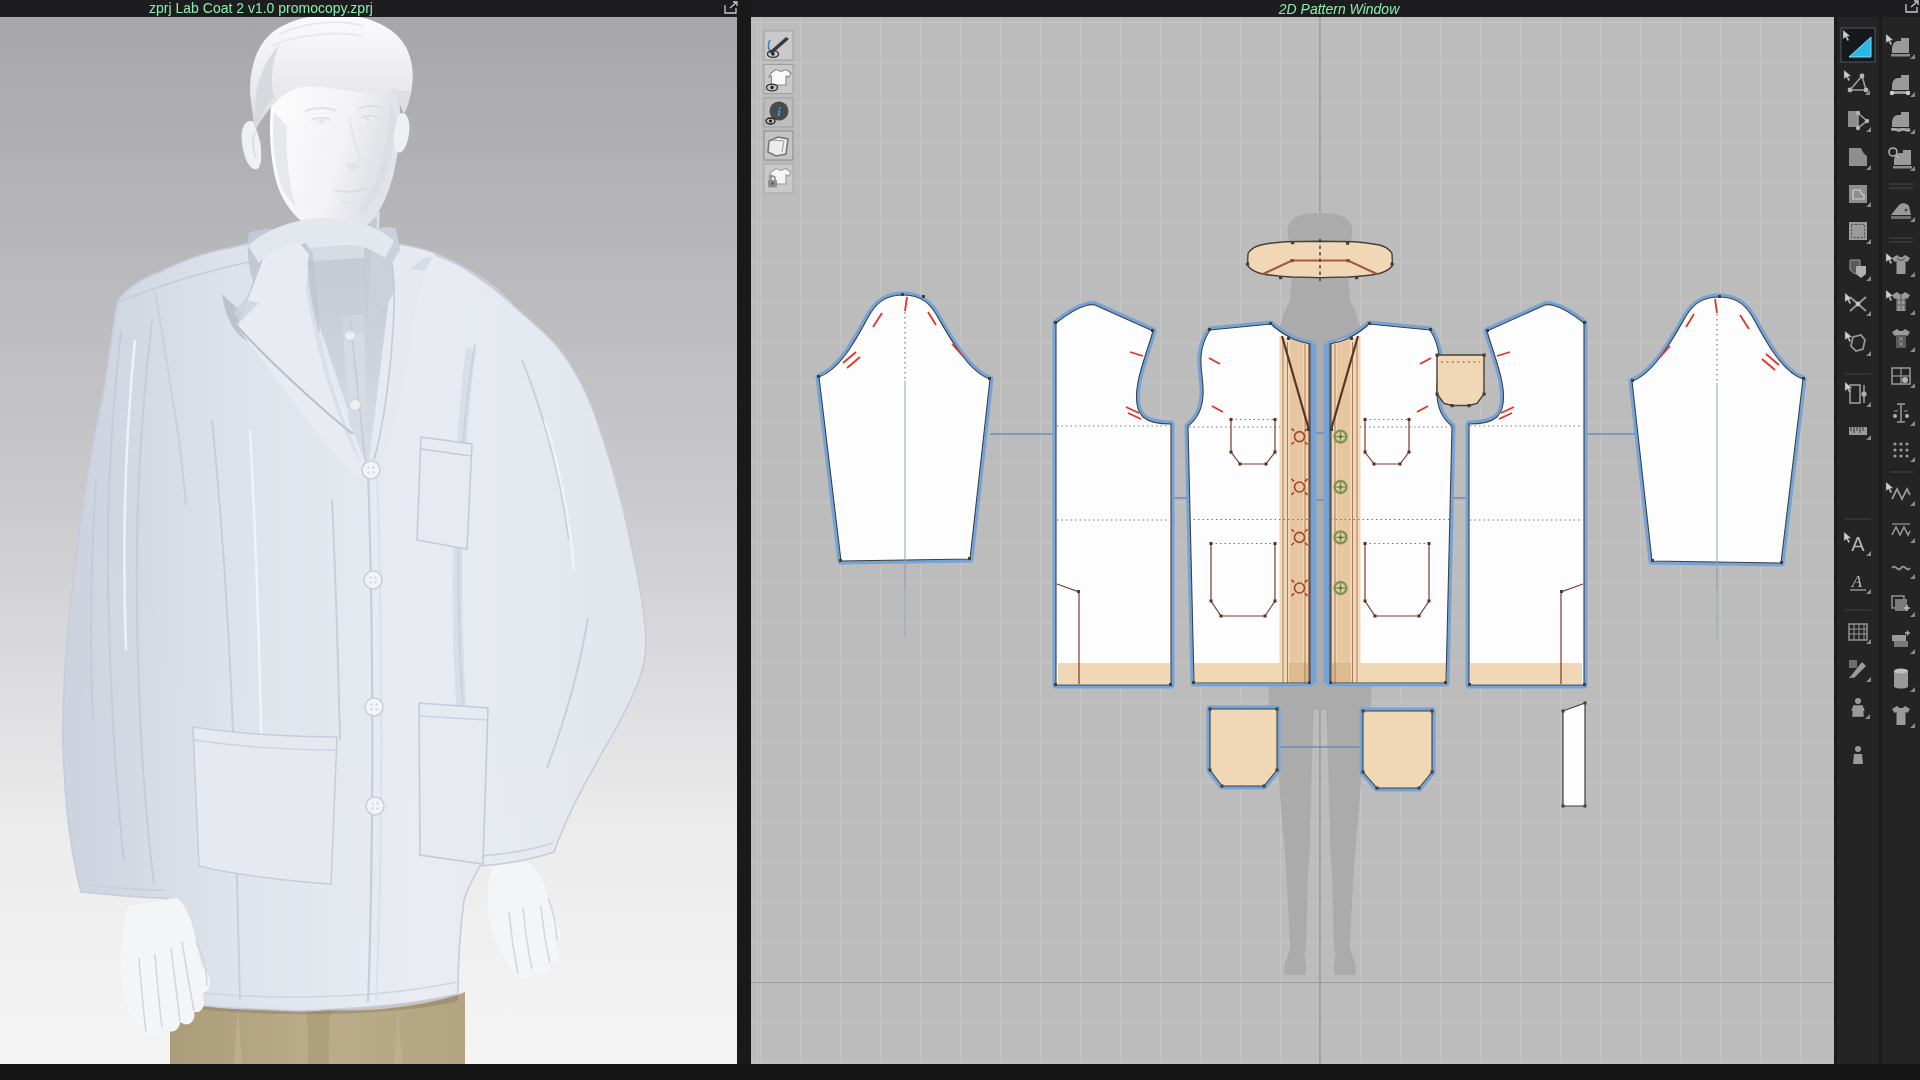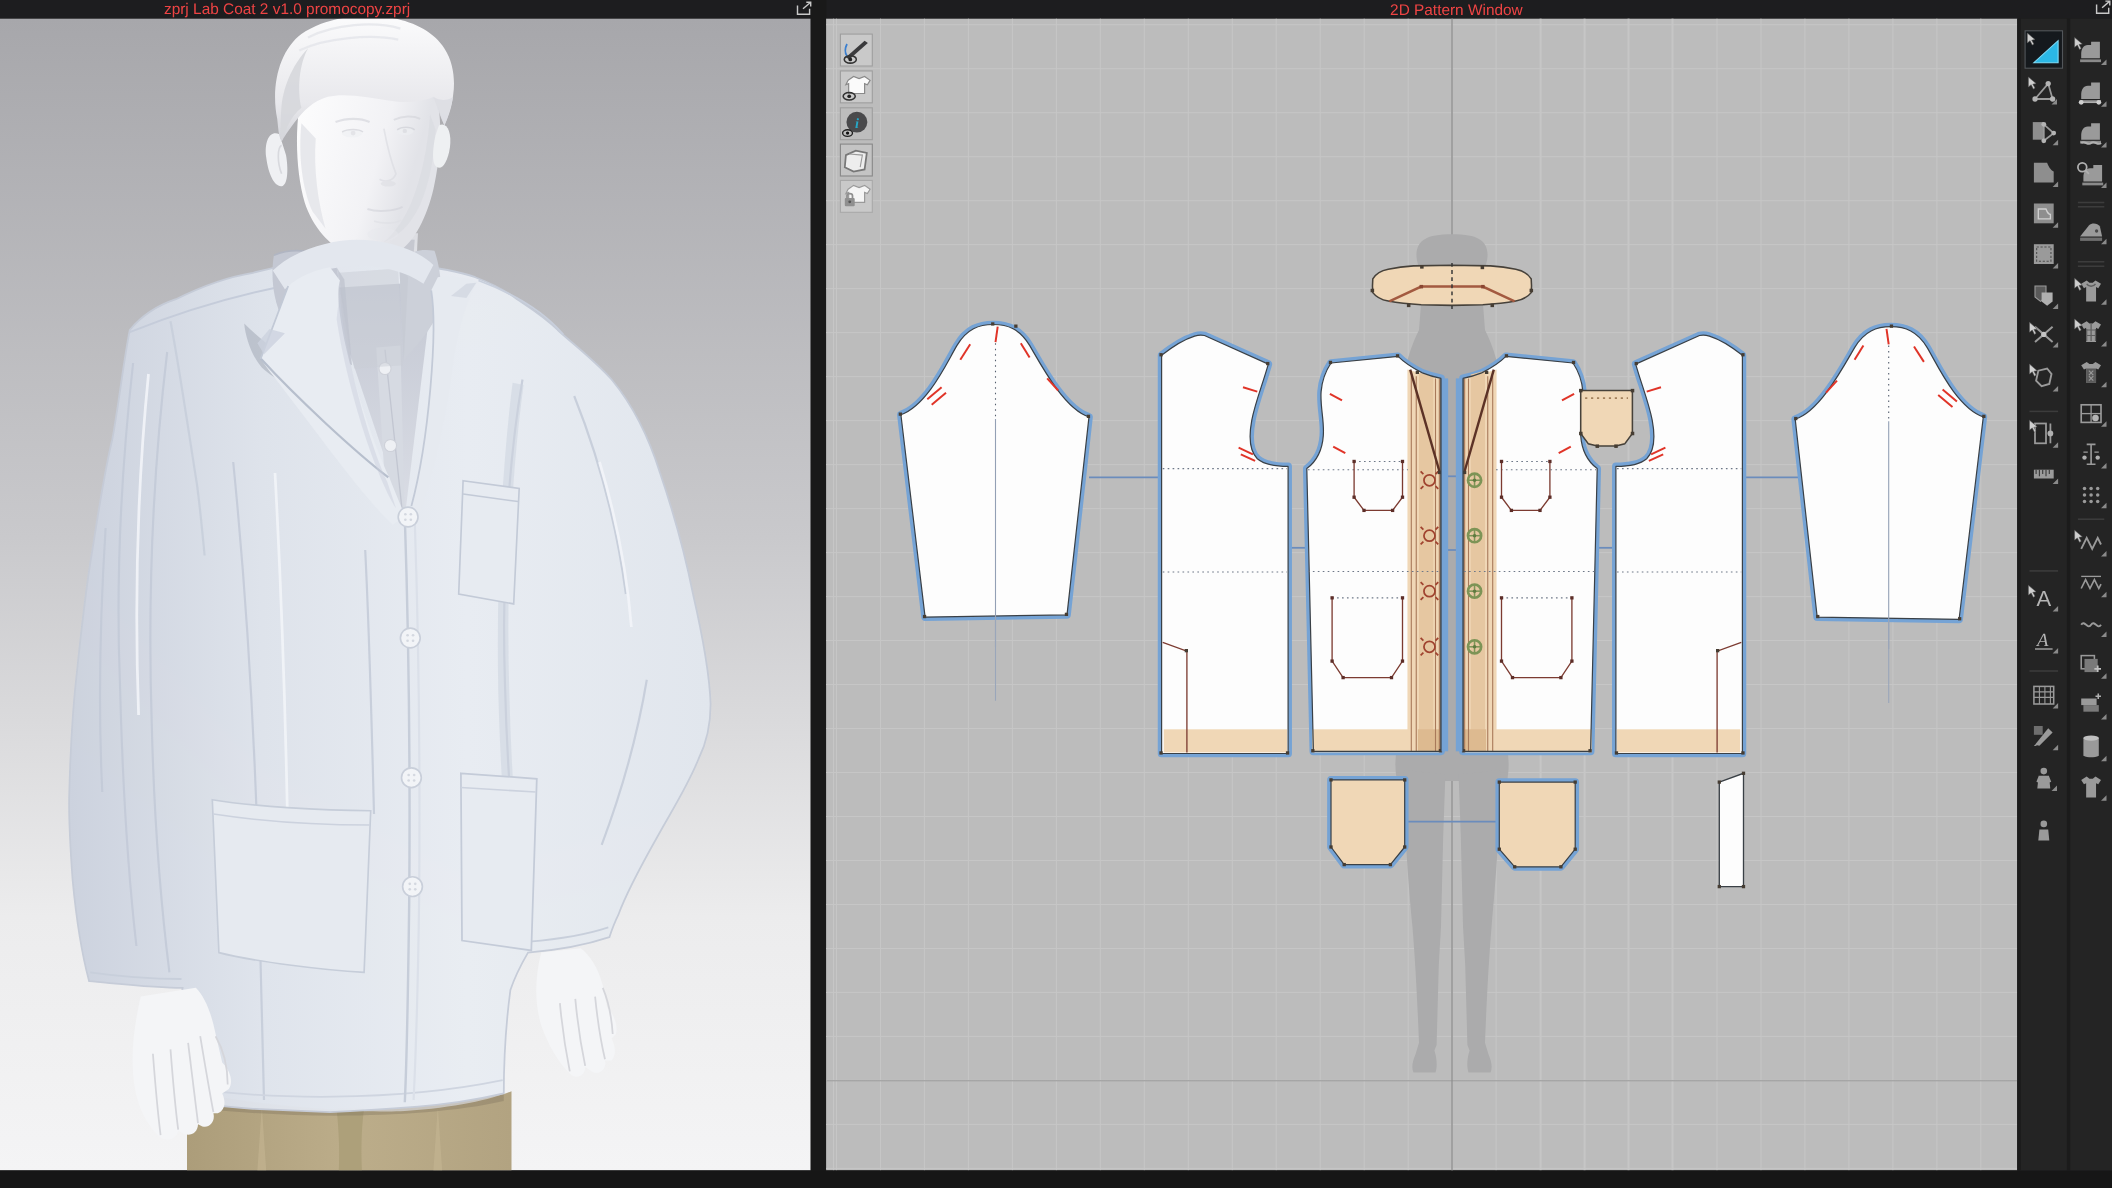--- a/index.html
+++ b/index.html
@@ -1,17 +1,17 @@
 <!DOCTYPE html>
 <html><head>
 <meta charset="utf-8">
 <style>
   html,body{margin:0;padding:0;width:1920px;height:1080px;overflow:hidden;background:#1b1b1d;font-family:"Liberation Sans",sans-serif;}
   #root{position:absolute;top:0;left:0;width:1920px;height:1080px;}
-  .titlebar{position:absolute;top:0;height:17px;background:#1d1d1f;color:#ef4444;font-size:14px;}
+  .titlebar{position:absolute;top:0;height:17px;background:#1d1d1f;color:#86efac;font-size:14px;}
   .tbtext{position:absolute;top:1px;white-space:nowrap;transform:translateX(-50%);}
   #view3d{position:absolute;left:0;top:17px;width:737px;height:1047px;background:linear-gradient(#a7a7ab 0%,#c9c9cc 45%,#ececed 78%,#f4f4f5 100%);}
   #divider{position:absolute;left:737px;top:0;width:14px;height:1064px;background:#191919;}
   #grid2d{position:absolute;left:751px;top:17px;width:1083px;height:1047px;background-color:#bcbcbc;
     background-image:
       linear-gradient(#9e9e9e,#9e9e9e),
       repeating-linear-gradient(to right,#c6c6c6 0 1px,transparent 1px 40px),
       repeating-linear-gradient(to bottom,#c6c6c6 0 1px,transparent 1px 40px);
     background-size:100% 1px,100% 100%,100% 100%;
     background-position:0 965px,9px 0,0 5px;
@@ -20,21 +20,21 @@
   #bottombar{position:absolute;left:0;top:1064px;width:1920px;height:16px;background:#161616;}
   svg{position:absolute;top:0;left:0;}
 </style>
 </head>
 <body>
 <div id="root">
   <div class="titlebar" style="left:0;width:737px;">
       <span class="tbtext" style="left:261px;top:0px;">zprj Lab Coat 2 v1.0 promocopy.zprj</span>
     </div>
   <div class="titlebar" style="left:751px;width:1169px;">
-      <span class="tbtext" style="left:573px;">2D Pattern Window</span>
+      <span class="tbtext" style="left:588px;font-style:italic;">2D Pattern Window</span>
     </div>
   <div id="view3d"></div>
   <div id="divider"></div>
   <div id="grid2d"></div>
   <div id="toolbar-right"></div>
   <div id="bottombar"></div>
 
   <svg id="overlay" width="1920" height="1080" viewBox="0 0 1920 1080">
     <defs>
       <style>

